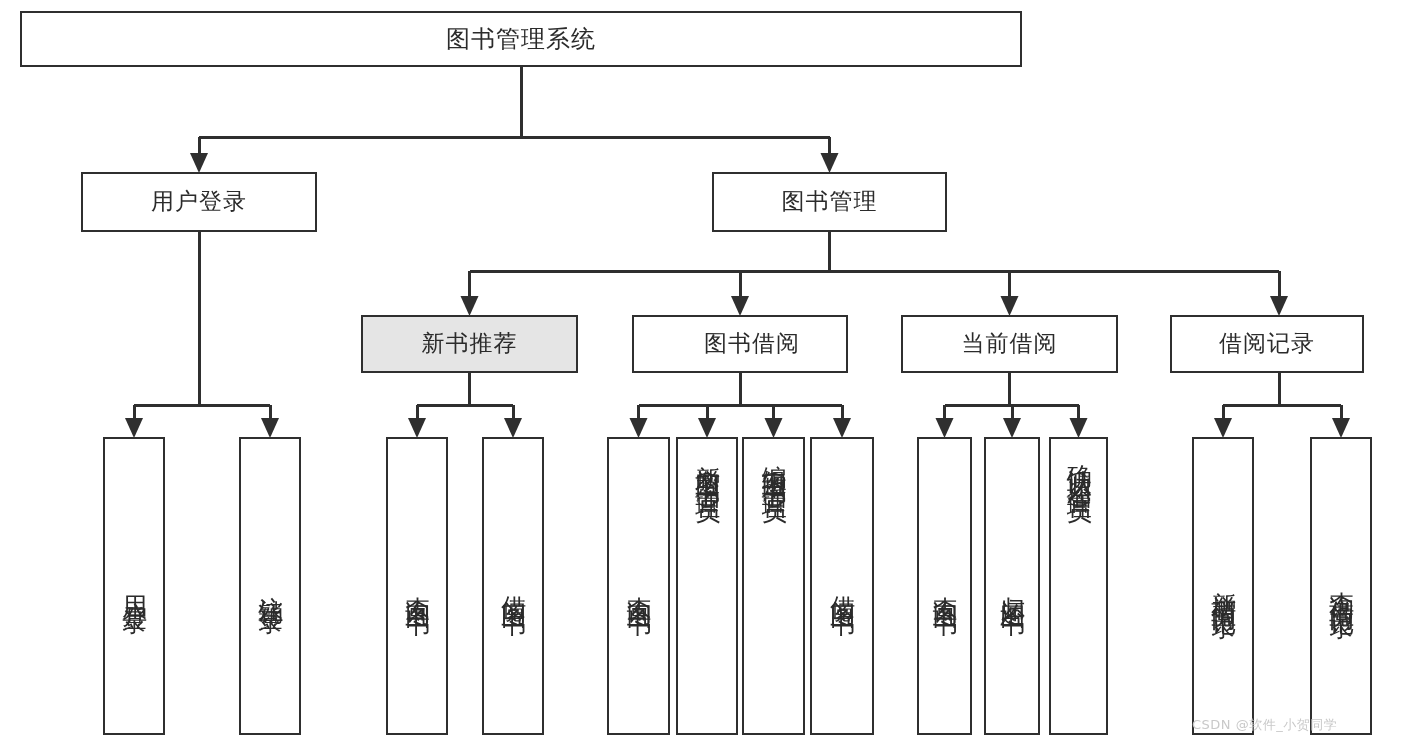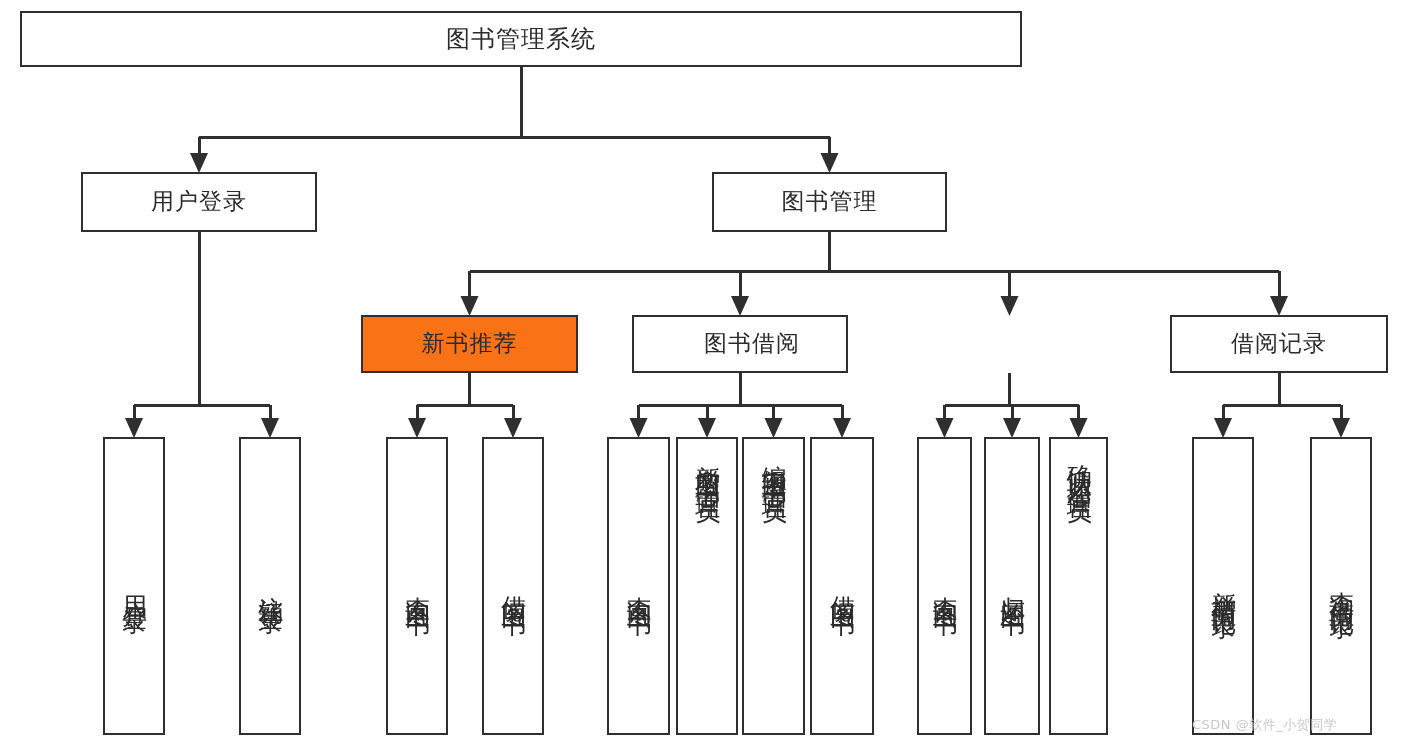--- a/index.html
+++ b/index.html
@@ -126,27 +126,30 @@
     </svg>
 <div class="node h root" style="left: 20px; top: 11px; width: 1002px; height: 56px; border-color: rgb(47, 47, 47); background: rgb(255, 255, 255); color: rgb(43, 43, 43);">
       <span class="label">图书管理系统</span>
     </div>
     <div class="node h" style="left: 81px; top: 172px; width: 236px; height: 60px; border-color: rgb(47, 47, 47); background: rgb(255, 255, 255); color: rgb(43, 43, 43);">
       <span class="label">用户登录</span>
     </div>
     <div class="node h" style="left: 712px; top: 172px; width: 235px; height: 60px; border-color: rgb(47, 47, 47); background: rgb(255, 255, 255); color: rgb(43, 43, 43);">
       <span class="label">图书管理</span>
     </div>
-    <div class="node h" style="left: 361px; top: 315px; width: 217px; height: 58px; border-color: rgb(47, 47, 47); background: #f97316; color: rgb(43, 43, 43);">
+    <div class="node h" style="left: 361px; top: 315px; width: 217px; height: 58px; border-color: rgb(47, 47, 47); background: #e5e5e5; color: rgb(43, 43, 43);">
       <span class="label">新书推荐</span>
     </div>
     <div class="node h" style="left: 632px; top: 315px; width: 216px; height: 58px; border-color: rgb(47, 47, 47); background: rgb(255, 255, 255); color: rgb(43, 43, 43); padding-left: 24px;">
       <span class="label">图书借阅</span>
     </div>
-    <div class="node h" style="left: 1170px; top: 315px; width: 218px; height: 58px; border-color: rgb(47, 47, 47); background: rgb(255, 255, 255); color: rgb(43, 43, 43);">
+    <div class="node h" style="left: 901px; top: 315px; width: 217px; height: 58px; border-color: rgb(47, 47, 47); background: rgb(255, 255, 255); color: rgb(43, 43, 43);">
+      <span class="label">当前借阅</span>
+    </div>
+    <div class="node h" style="left: 1170px; top: 315px; width: 194px; height: 58px; border-color: rgb(47, 47, 47); background: rgb(255, 255, 255); color: rgb(43, 43, 43);">
       <span class="label">借阅记录</span>
     </div>
     <div class="node v mid" style="left: 103px; top: 437px; width: 62px; height: 298px; border-color: rgb(47, 47, 47); background: rgb(255, 255, 255); color: rgb(43, 43, 43);">
       <span class="label">用户登录</span>
     </div>
     <div class="node v mid" style="left: 239px; top: 437px; width: 62px; height: 298px; border-color: rgb(47, 47, 47); background: rgb(255, 255, 255); color: rgb(43, 43, 43);">
       <span class="label">注销登录</span>
     </div>
     <div class="node v mid" style="left: 386px; top: 437px; width: 62px; height: 298px; border-color: rgb(47, 47, 47); background: rgb(255, 255, 255); color: rgb(43, 43, 43);">
       <span class="label">查询图书</span>

